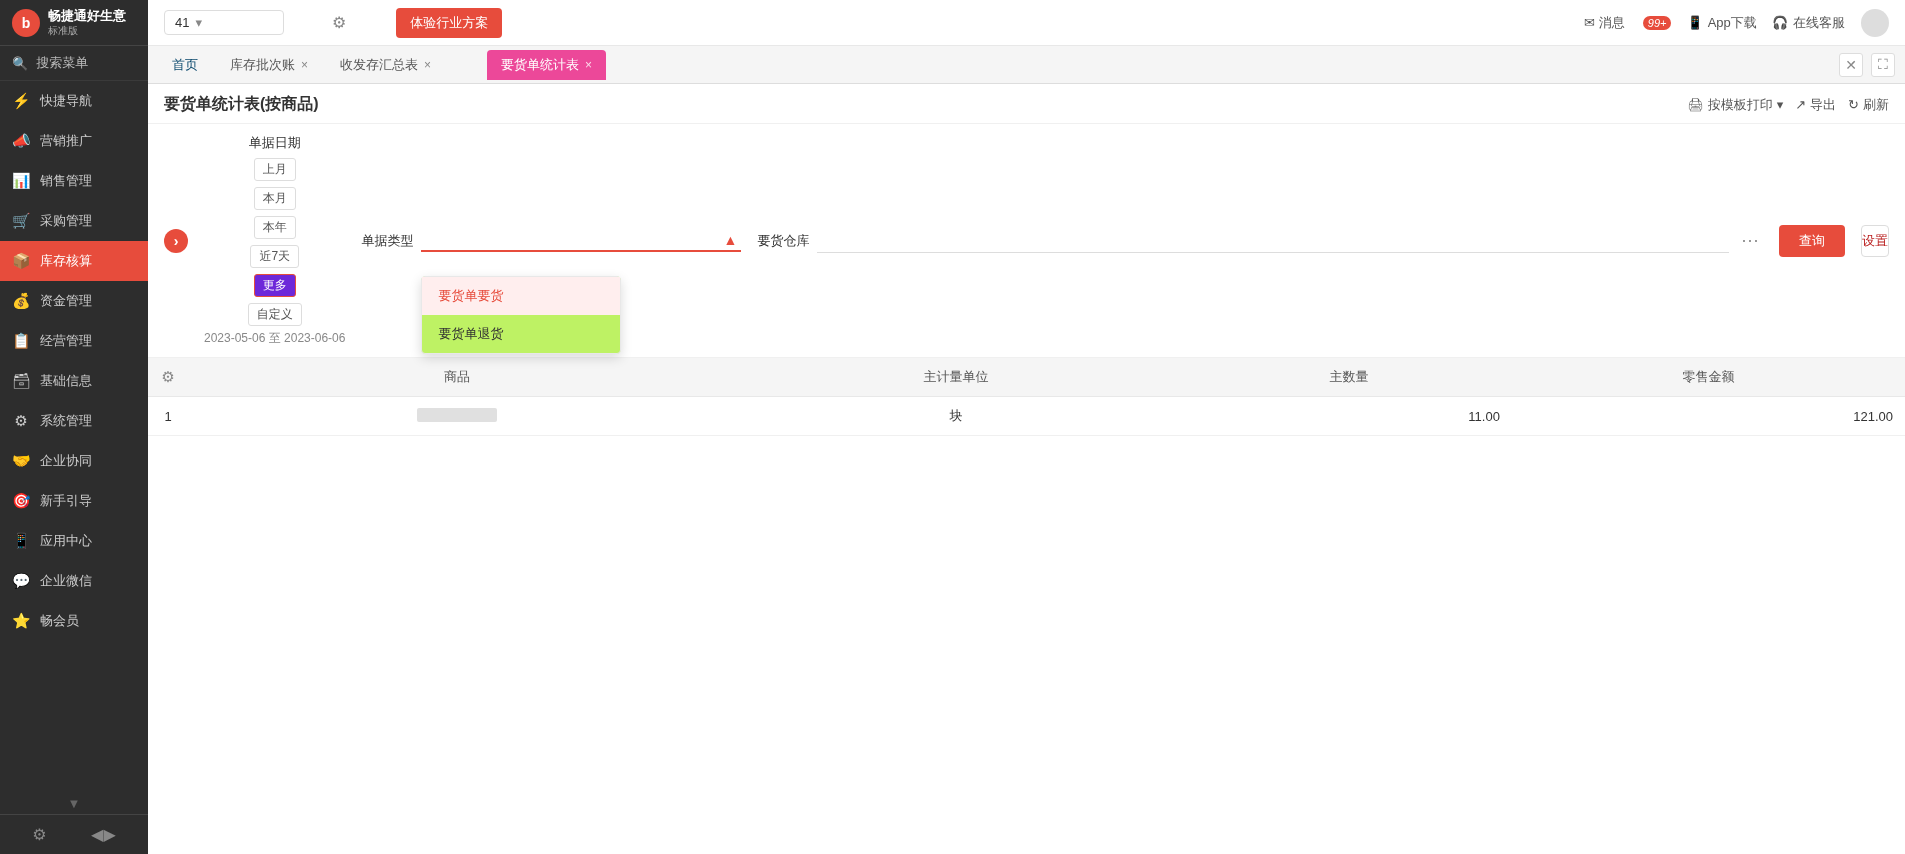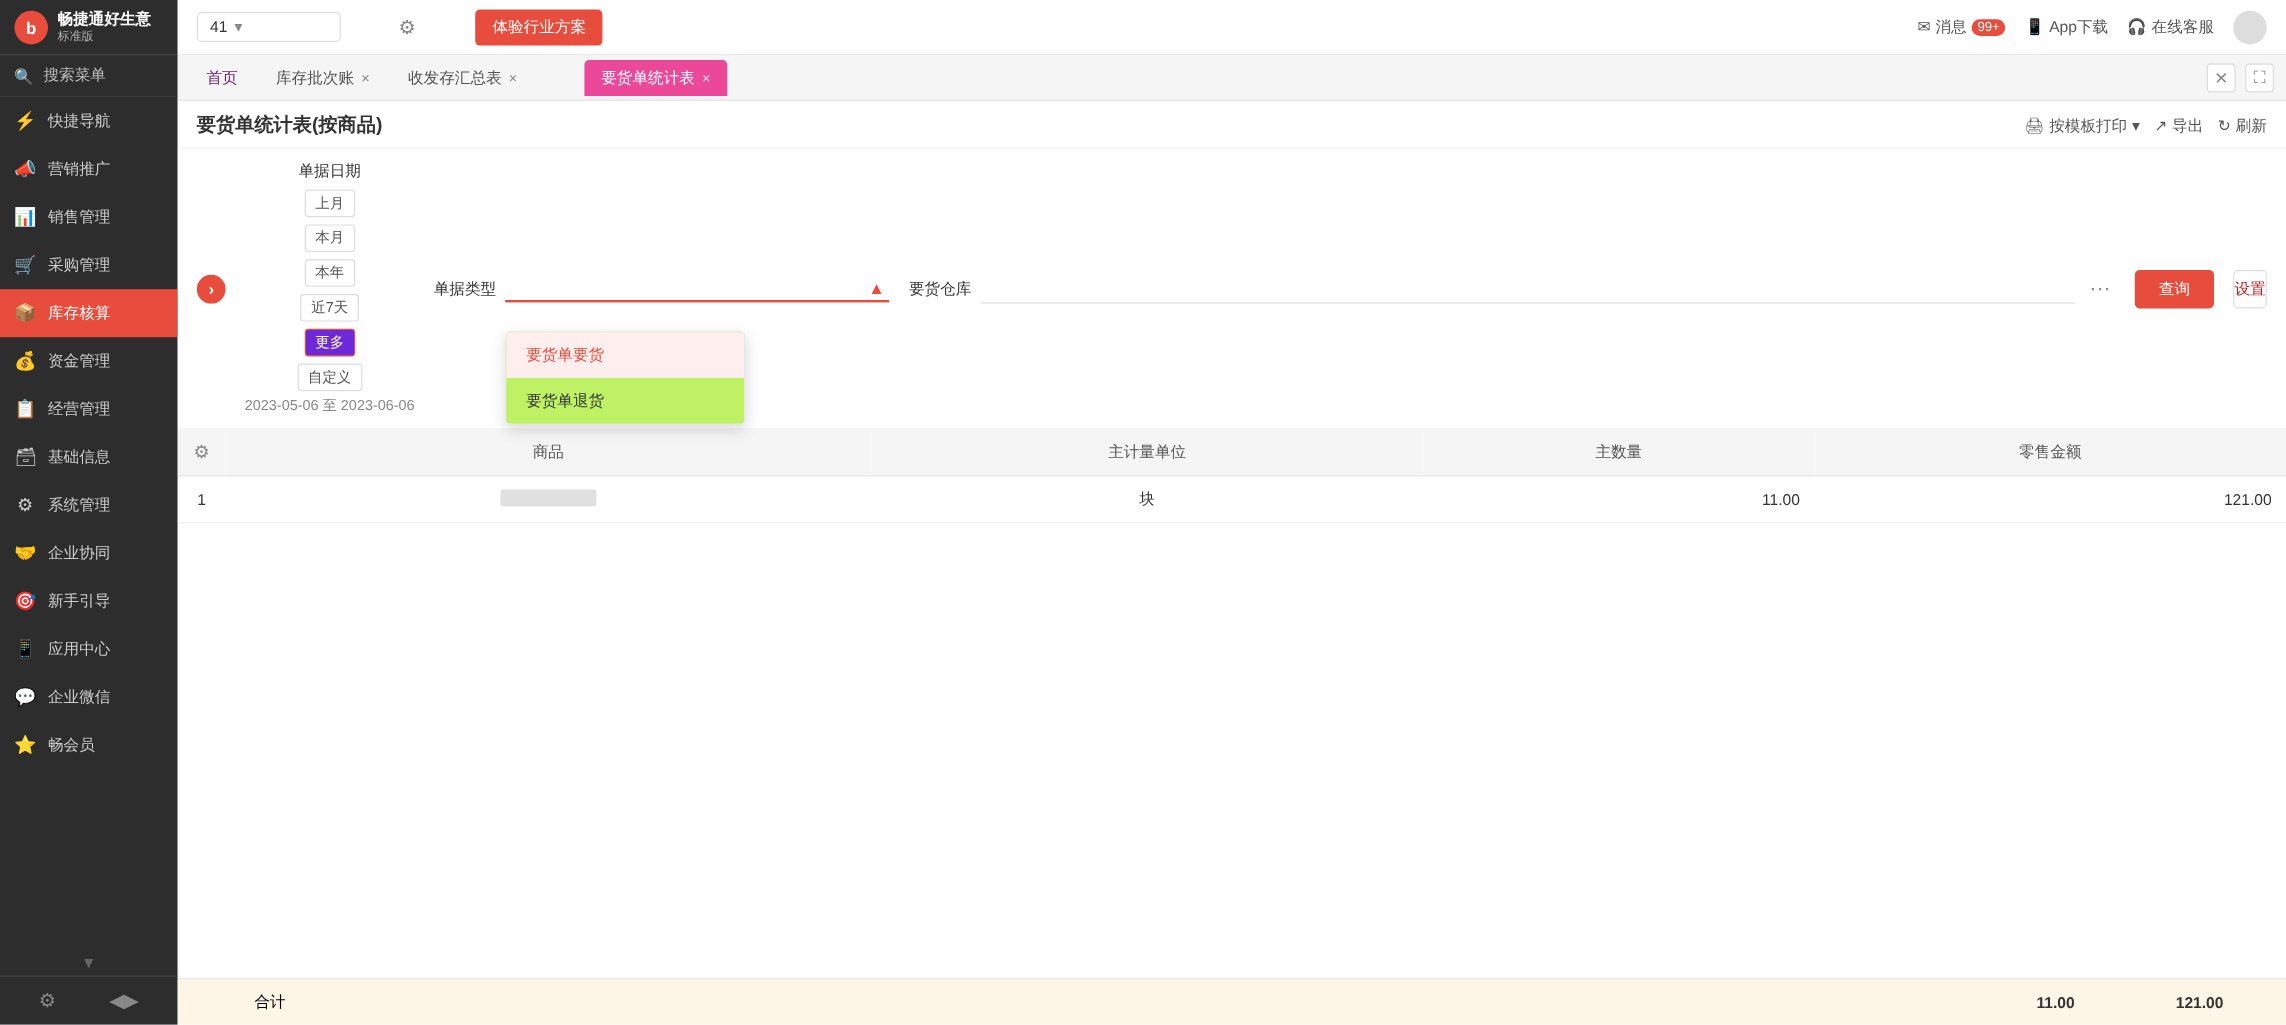--- a/index.html
+++ b/index.html
@@ -145,21 +145,22 @@
       cursor: pointer;
       color: #555;
       font-size: 13px;
     }
     .badge {
       background: #e74c3c;
       color: #fff;
       border-radius: 10px;
       padding: 1px 5px;
       font-size: 11px;
-      margin-left: 0;
+      margin-left: 14px;
+      font-style: italic;
     }
     .avatar {
       width: 28px;
       height: 28px;
       background: #ddd;
       border-radius: 50%;
     }
 
     
     .tabs-bar {
@@ -188,21 +189,21 @@
       color: #fff;
       margin-left: 38px;
     }
     .tab-close {
       margin-left: 6px;
       font-size: 12px;
       color: #888;
       cursor: pointer;
     }
     .tab-item.active .tab-close { color: rgba(255,255,255,0.8); }
-    .tab-home { color: #701a75; text-align: right; }
+    .tab-home { color: #0c4a6e; text-align: right; }
     .tabs-actions {
       margin-left: auto;
       display: flex;
       gap: 8px;
     }
     .tab-action-btn {
       width: 24px;
       height: 24px;
       display: flex;
       align-items: center;
@@ -694,22 +695,15 @@
               <span class="product-placeholder"></span>
             </td>
             <td>块</td>
             <td class="align-right">11.00</td>
             <td class="align-right">121.00</td>
           </tr>
         </tbody>
       </table>
     </div>
 
-    <div class="table-footer" style="position: absolute; bottom: 0; left: 0; right: 0;">
-      <span class="footer-label"></span>
-      <span style="width:200px; padding-left:12px;">合计</span>
-      <span style="flex:1;"></span>
-      <span class="footer-cell">11.00</span>
-      <span class="footer-cell">121.00</span>
-    </div>
 
   </div>
 </div>
 
 </body></html>

